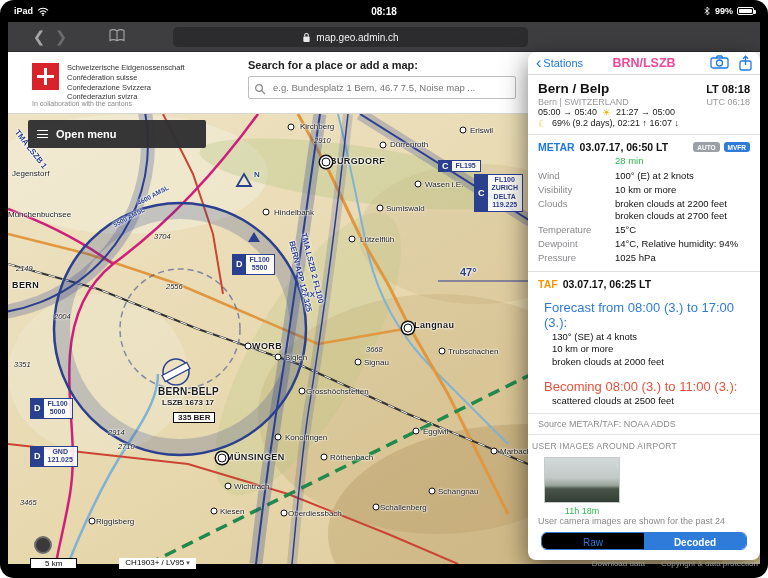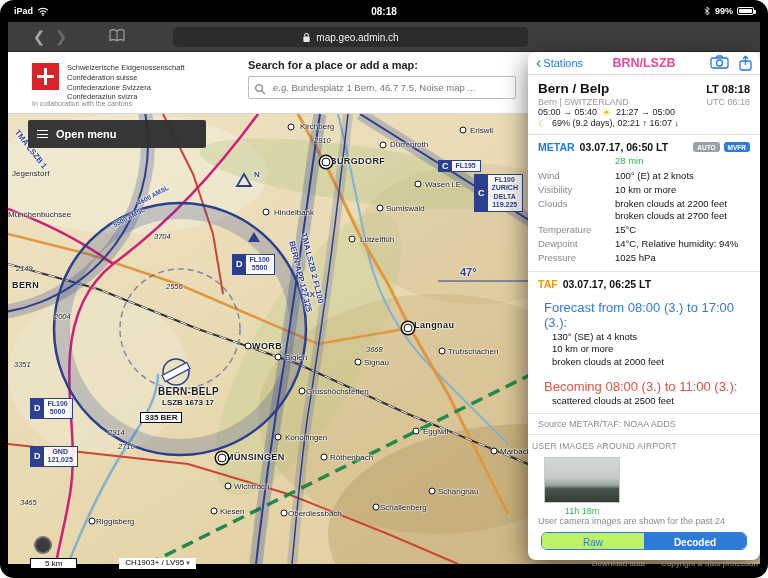--- a/index.html
+++ b/index.html
@@ -105,21 +105,21 @@
   .taf-h{font-size:13px;margin:10px 0 1px 6px}
   .taf-l{font-size:9.5px;color:#111;margin-left:14px;line-height:1.35}
   .p-source{padding:5px 10px;font-size:9px;color:#8a8a8e}
   .p-ui-head{padding:6px 4px 4px;font-size:8.5px;color:#8a8a8e;letter-spacing:.3px}
   .thumb{margin:2px 0 0 16px;width:76px;height:54px;border:1px solid #c9c9cb;background:linear-gradient(#d4d9da 0%,#c2c9c6 45%,#9aa59b 62%,#49544a 70%,#333d35 100%);cursor:pointer}
   .thumb-age{width:76px;margin-left:16px;text-align:center;font-size:9px;color:#2db84d;margin-top:3px}
   .p-spacer{flex:1}
   .p-note{padding:0 10px 6px;font-size:9px;color:#8a8a8e}
   .segmented{margin:0 auto 10px;width:206px;display:flex;border:1px solid #2e7bd9;border-radius:6px;overflow:hidden}
   .seg{flex:1;text-align:center;font-size:10px;padding:3.5px 0;cursor:pointer}
-  .seg.raw{background:#bef264;color:#2e7bd9}
+  .seg.raw{background:#000000;color:#2e7bd9}
   .seg.decoded{background:#2e7bd9;color:#fff;font-weight:bold}
 </style>
 </head>
 <body>
 
 <div class="device">
 
   <div class="statusbar">
     <div class="sb-left">
       <span>iPad</span>
@@ -268,21 +268,21 @@
           <div class="ml deg" style="left: 452px; top: 152px;">47°</div>
           <div class="ml as" style="left: 296px; top: 176px;">HX</div>
           <div class="ml as" style="left: 246px; top: 56px;">N</div>
           <div class="ml as" style="left: 300px; top: 118px; transform: rotate(76deg);">TMA LSZB 2 FL100</div>
           <div class="ml as" style="left: 288px; top: 126px; transform: rotate(76deg);">BERN-APP 127.325</div>
           <div class="ml as" style="left: 12px; top: 14px; transform: rotate(52deg);">TMA LSZB 1</div>
           <div class="ml as sm" style="left: 128px; top: 86px; transform: rotate(-28deg);">4600 AMSL</div>
           <div class="ml as sm" style="left: 104px; top: 108px; transform: rotate(-28deg);">5500 AMSL</div>
           <div class="ml apt" style="left: 150px; top: 272px;">BERN-BELP</div>
           <div class="ml apts" style="left: 154px; top: 284px;">LSZB 1673 17</div>
-          <div class="ml vorbox" style="left: 132px; top: 298px; text-align: center;">335 BER</div>
+          <div class="ml vorbox" style="left: 165px; top: 298px; text-align: center;">335 BER</div>
           <div class="ml dot" style="left: 283px; top: 13px;"></div>
           <div class="ml dot b" style="left: 318px; top: 48px;"></div>
           <div class="ml dot" style="left: 375px; top: 31px;"></div>
           <div class="ml dot" style="left: 455px; top: 16px;"></div>
           <div class="ml dot" style="left: 410px; top: 70px;"></div>
           <div class="ml dot" style="left: 372px; top: 94px;"></div>
           <div class="ml dot" style="left: 258px; top: 98px;"></div>
           <div class="ml dot" style="left: 344px; top: 125px;"></div>
           <div class="ml dot b" style="left: 400px; top: 214px;"></div>
           <div class="ml dot" style="left: 434px; top: 237px;"></div>

